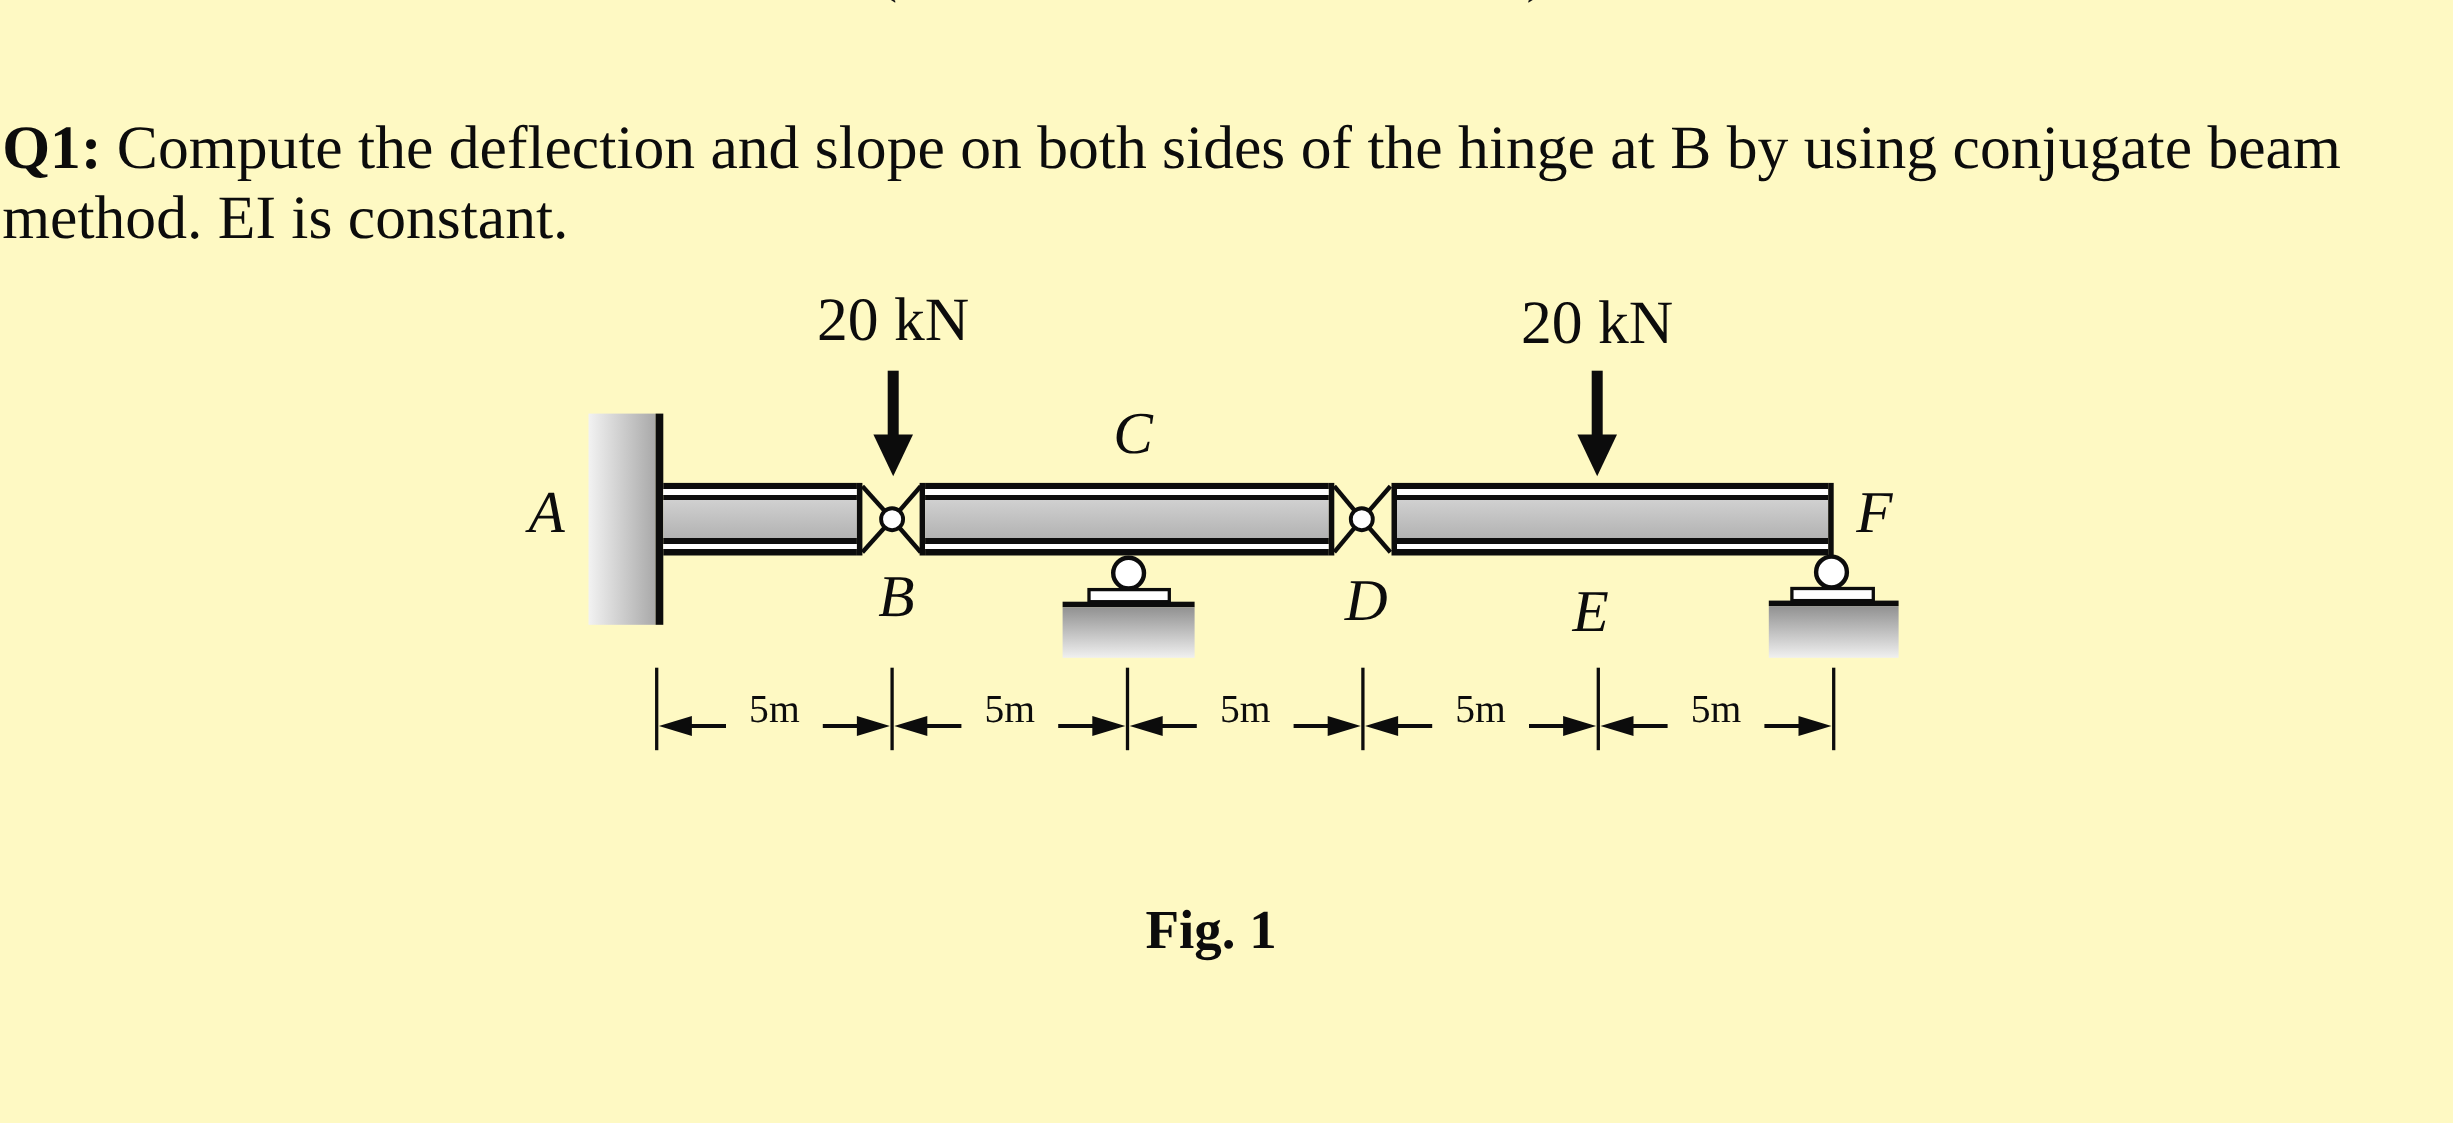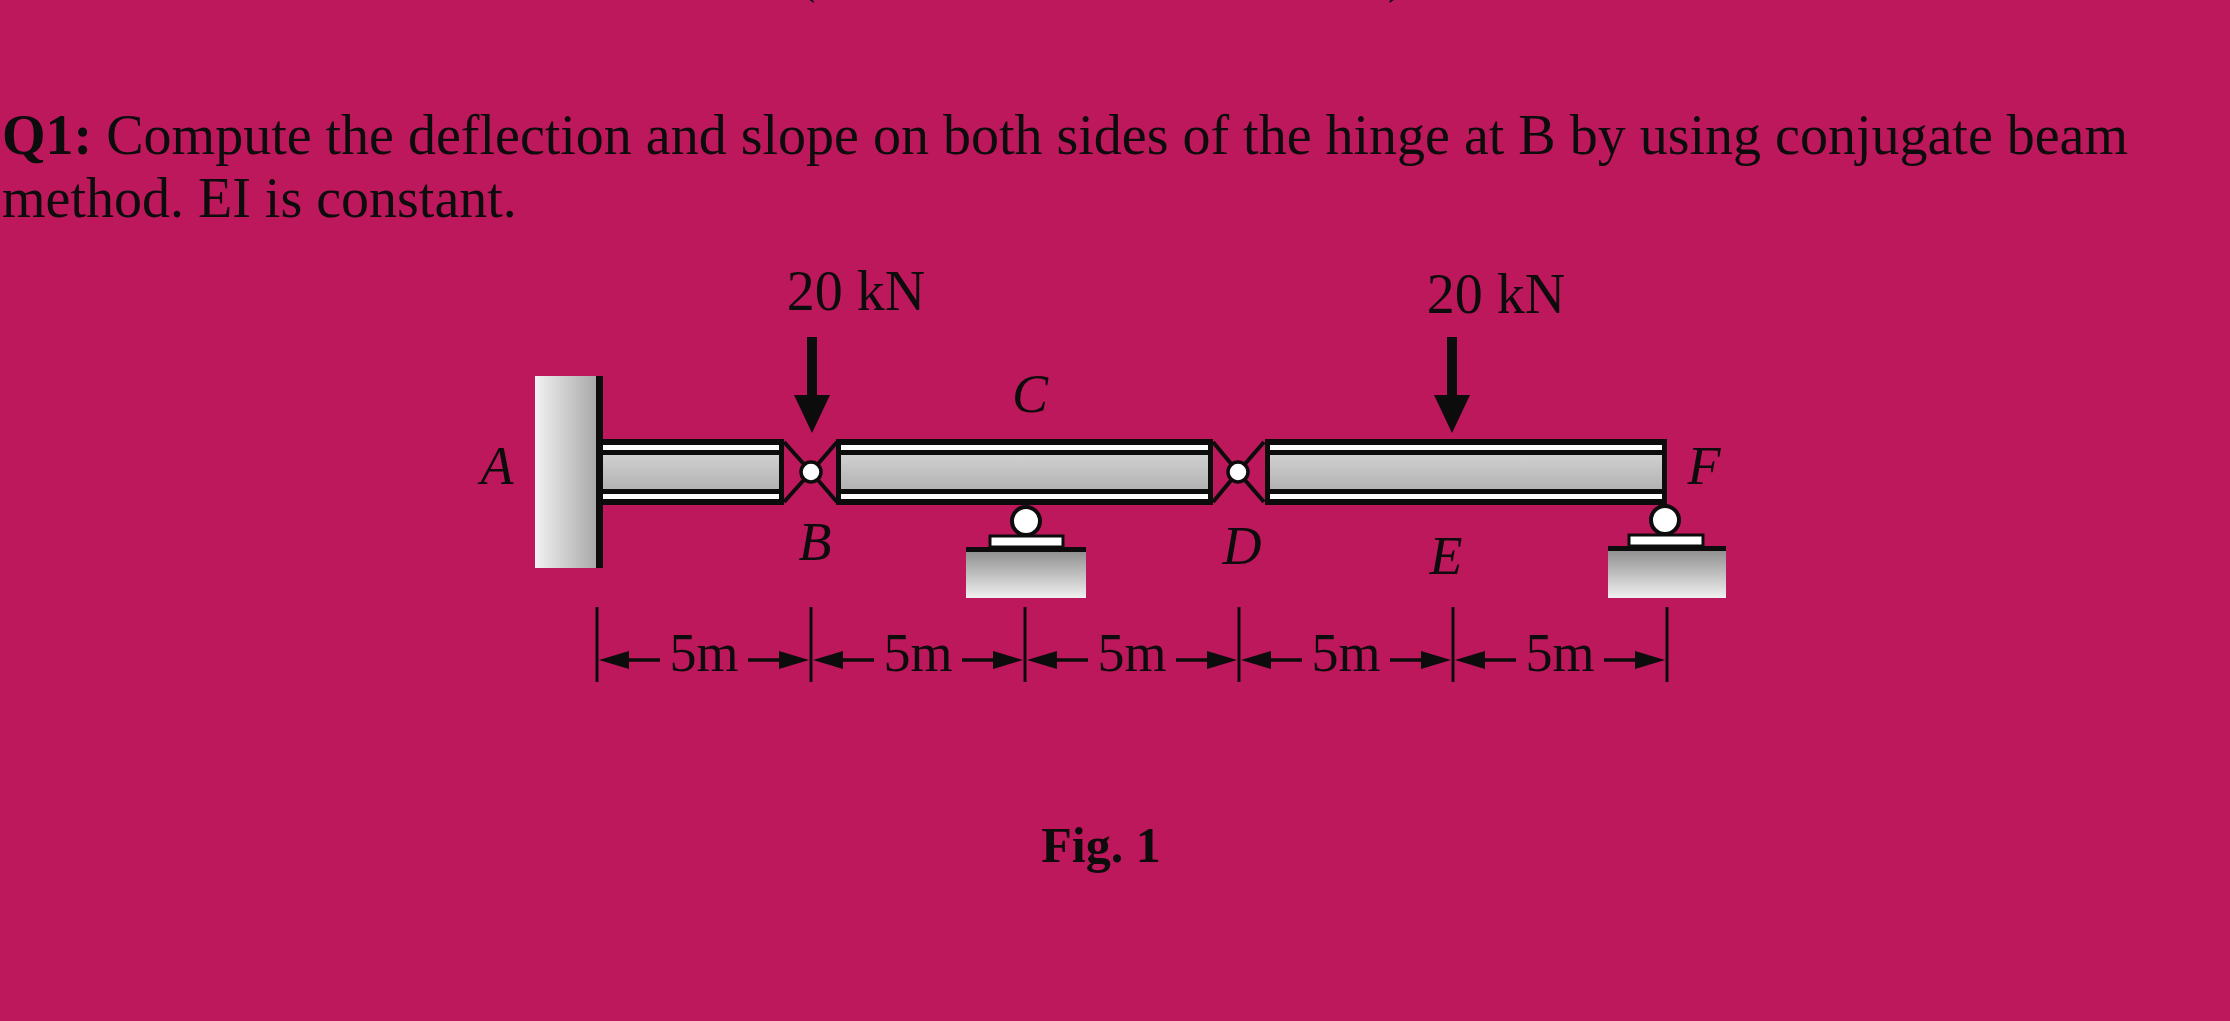--- a/index.html
+++ b/index.html
@@ -1,26 +1,26 @@
 <!DOCTYPE html>
 <html><head>
 <meta charset="utf-8">
 <style>
   html,body{margin:0;padding:0;background:#ffffff;}
-  .canvas{position:relative;width:2230px;height:1021px;background:#be185d;
+  .canvas{position:relative;width:2230px;height:1021px;background:#fef9c3;
           font-family:"Liberation Serif", serif;color:#0c0c0c;overflow:hidden;}
   .fragwrap{position:absolute;left:0;top:0;width:2230px;height:10px;overflow:hidden;}
   .frag{position:absolute;top:-45px;font-size:46px;line-height:1;color:#111;}
   .question{position:absolute;left:2px;top:48px;width:2226px;
             font-size:56px;line-height:63px;letter-spacing:0px;}
   .question b{font-weight:bold;}
   .lbl{position:absolute;transform:translateX(-50%);white-space:nowrap;line-height:1;}
   .node{font-style:italic;font-size:54px;}
-  .load{font-size:56px;margin-left:44px;}
-  .dim{font-size:54px;}
+  .load{font-size:56px;}
+  .dim{font-size:36px;}
   .caption{font-weight:bold;font-size:50px;}
   svg{position:absolute;left:0;top:0;}
 </style>
 </head>
 <body>
 
 <div class="canvas">
 
   <div class="fragwrap">
     <span class="frag" style="left:800px;">(</span>

